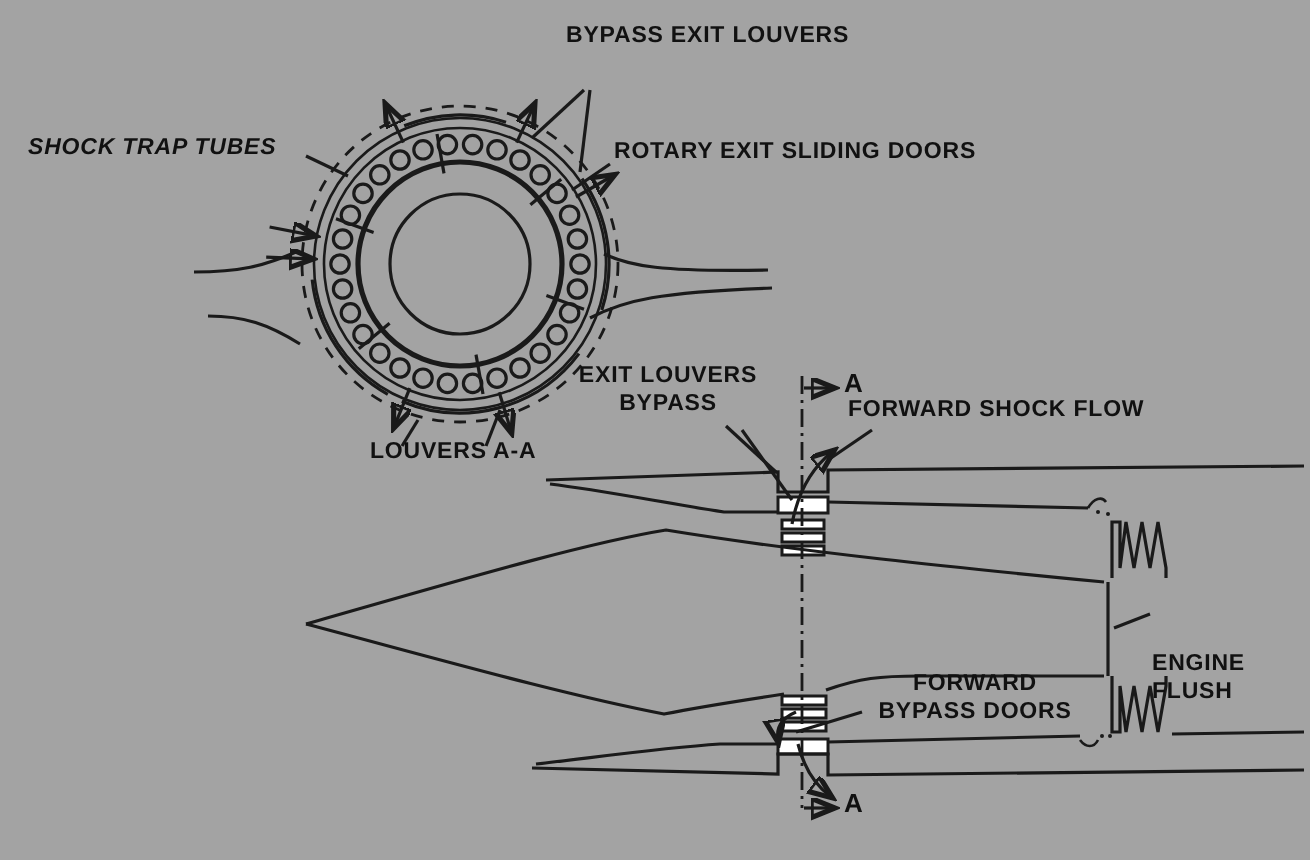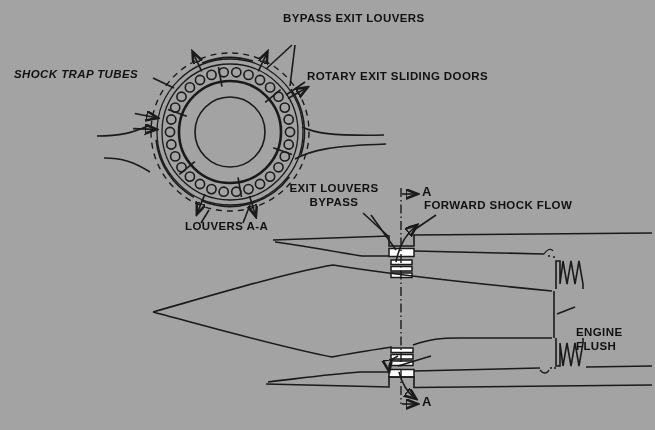--- a/index.html
+++ b/index.html
@@ -206,16 +206,20 @@
 
   <div class="lbl big" style="left:422px;top:185px;">A</div>
 
   <div class="lbl" style="left:424px;top:199px;">FORWARD SHOCK FLOW</div>
 
   <div class="lbl" style="left:576px;top:294px;margin-top:32px;">
     <div>ENGINE</div>
     <div>FLUSH</div>
   </div>
 
+  <div class="lbl center" style="left:430px;top:336px;width:115px;">
+    <div>FORWARD</div>
+    <div>BYPASS DOORS</div>
+  </div>
 
   <div class="lbl big" style="left:422px;top:395px;">A</div>
 
 </div>
 
 </body></html>

